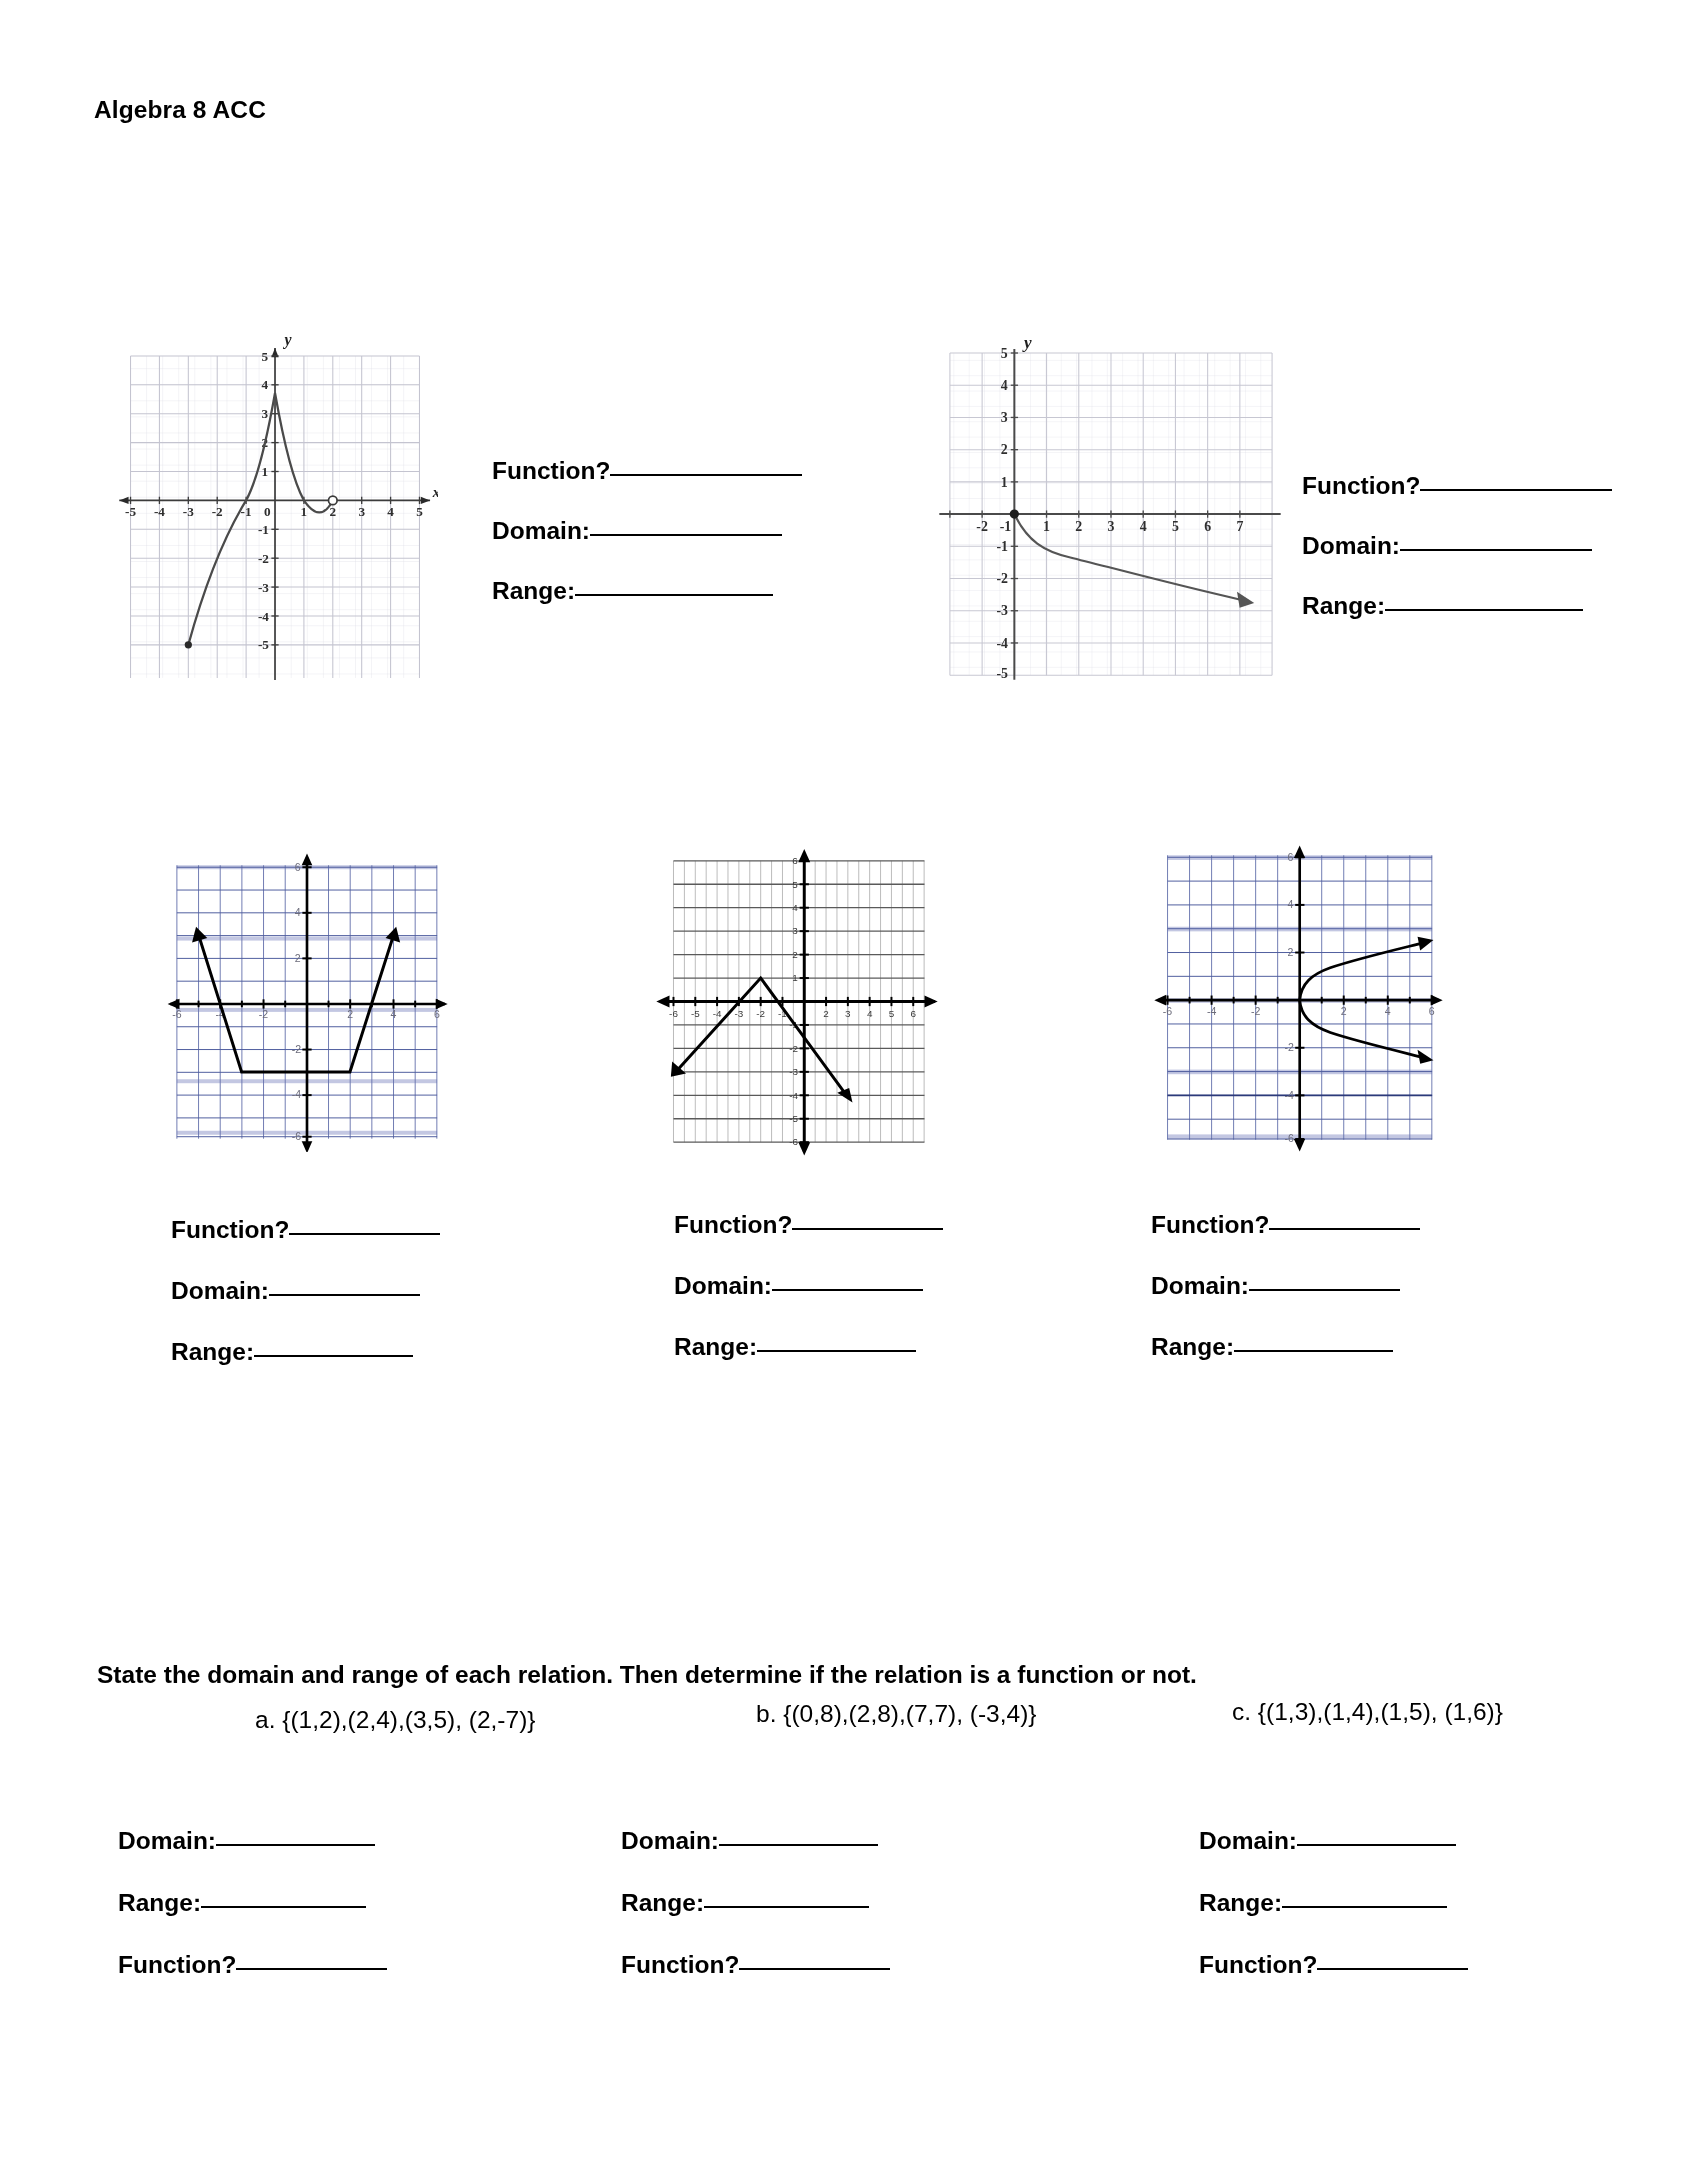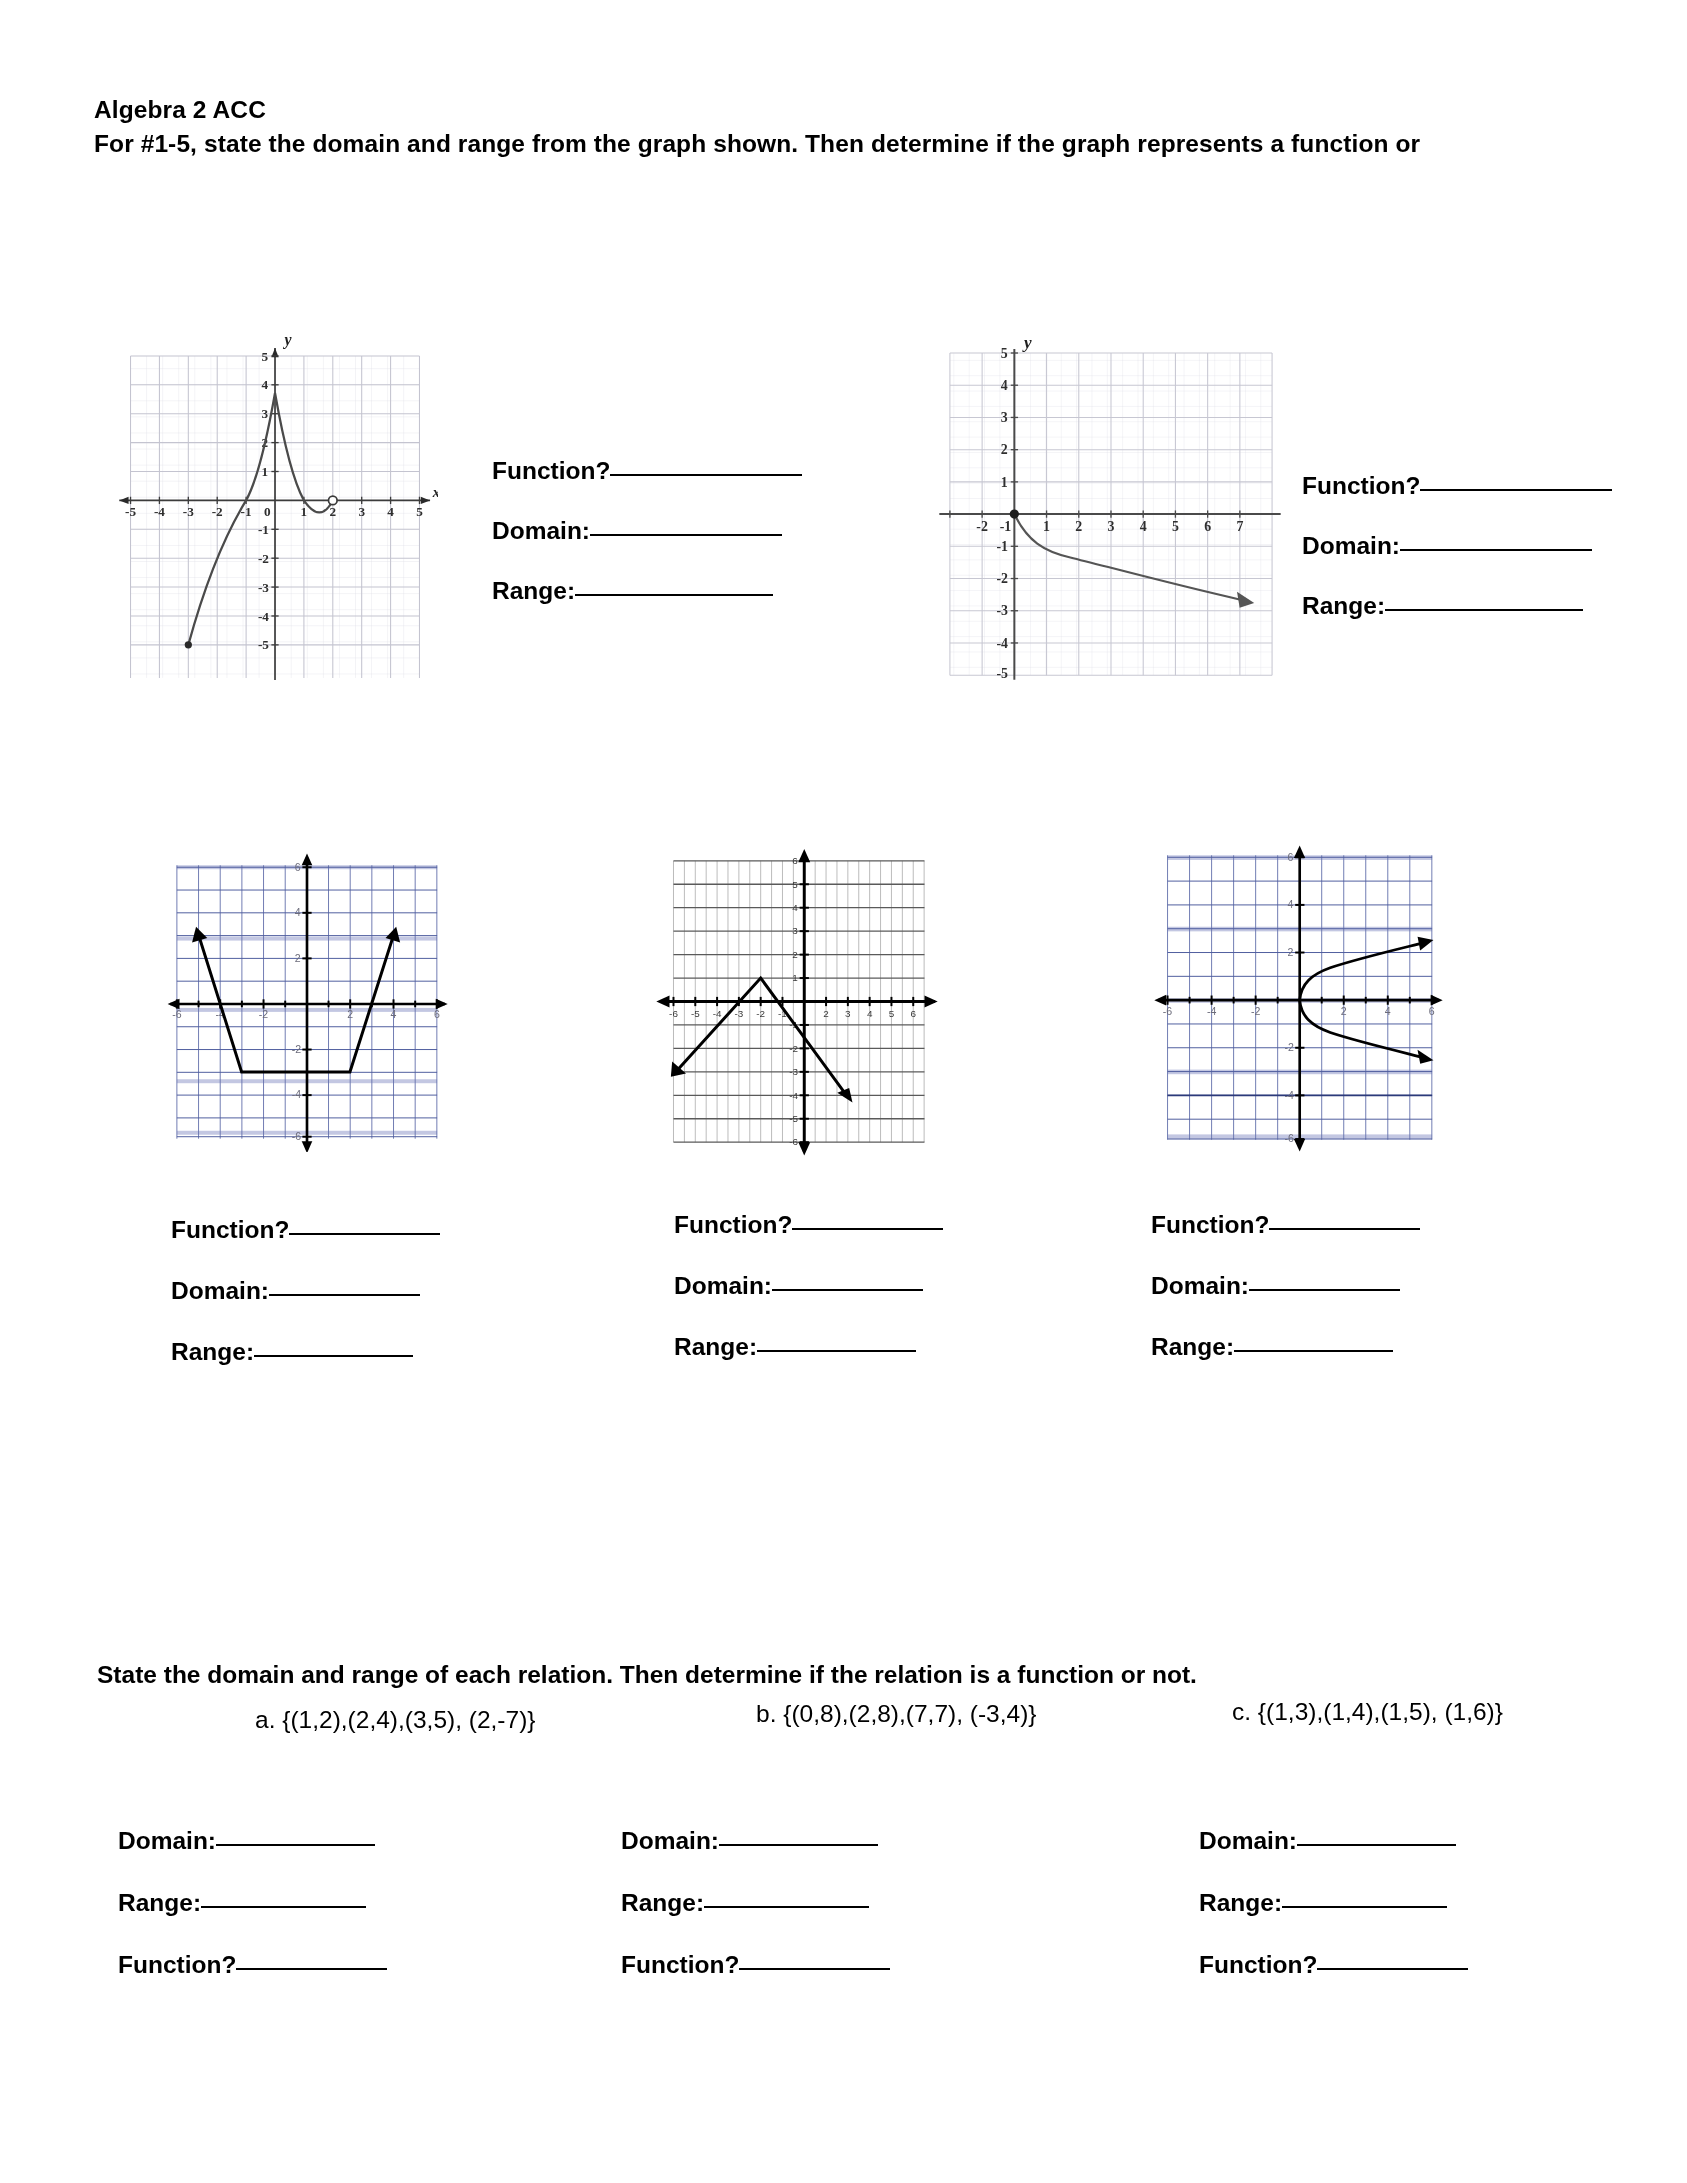--- a/index.html
+++ b/index.html
@@ -63,22 +63,21 @@
     position: absolute;
     font-size: 24.5px;
     font-weight: bold;
     white-space: nowrap;
   }
 </style>
 </head>
 <body>
 
 <div id="header">
-  <div class="hdr-line">Algebra 2 ACC</div>
-  <div class="hdr-line">For #1-5, state the domain and range from the graph shown. Then determine if the graph represents a function or</div>
+  <div class="hdr-line">Algebra 8 ACC</div>
 </div>
 
 <div class="plot" style="left:114px; top:336px;">
   <svg width="324" height="344" viewBox="0 0 490 520">
     <defs>
       <pattern id="g1fine" width="24.3" height="24.3" patternUnits="userSpaceOnUse">
         <path d="M 24.3 0 L 0 0 0 24.3" fill="none" stroke="#dcdce4" stroke-width="1"></path>
       </pattern>
     </defs>
 

